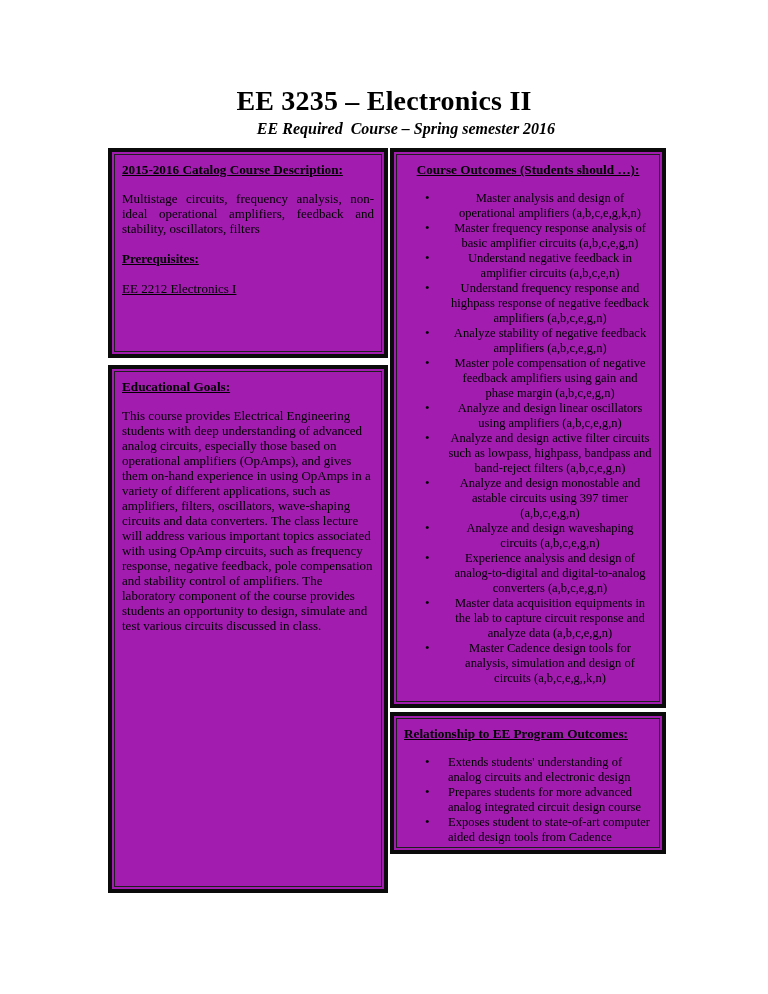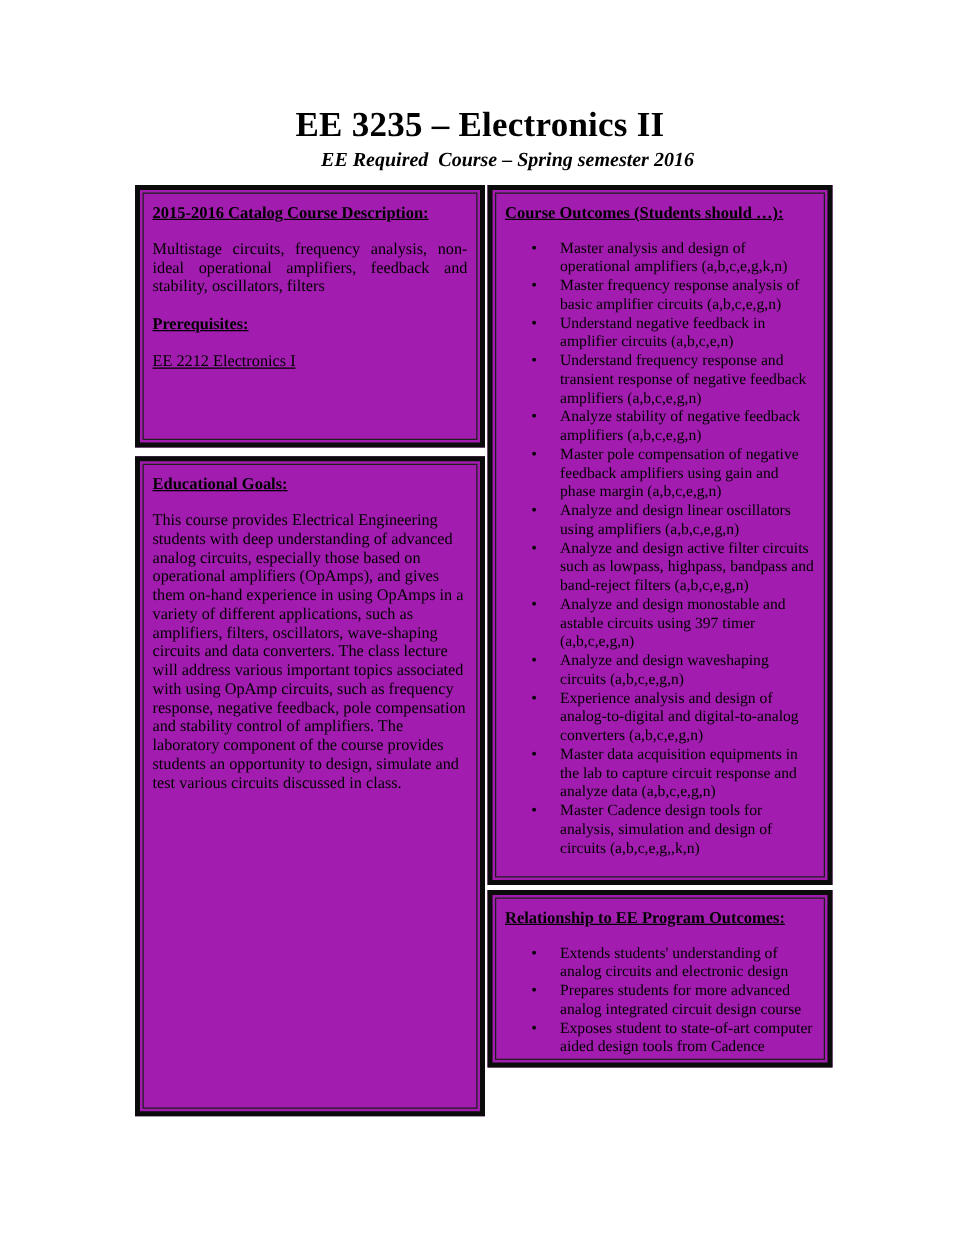--- a/index.html
+++ b/index.html
@@ -58,21 +58,21 @@
   }
   .box-inner {
     border: 1.5px solid #1e1e1e;
     width: 100%;
     height: 100%;
     padding: 7px 7px 6px 7px;
     overflow: hidden;
   }
   .box-catalog   { height: 210px; }
   .box-goals     { height: 528px; margin-top: 7px; }
-  .box-outcomes  { height: 560px; }
+  .box-outcomes  { height: 560px; text-align: center; }
   .box-relation  { height: 142px; margin-top: 4px; }
   
   .heading {
     font-size: 13.2px;
     font-weight: bold;
     text-decoration: underline;
     line-height: 15px;
   }
   .body-text {
     font-size: 13px;
@@ -131,21 +131,21 @@
 
     <div class="col-right">
 
       <div class="box box-outcomes">
         <div class="box-inner">
           <div class="heading">Course Outcomes (Students should …):</div>
           <ul class="bullet-list">
               <li><span class="bullet">•</span><span class="li-text">Master analysis and design of operational amplifiers (a,b,c,e,g,k,n)</span></li>
               <li><span class="bullet">•</span><span class="li-text">Master frequency response analysis of basic amplifier circuits (a,b,c,e,g,n)</span></li>
               <li><span class="bullet">•</span><span class="li-text">Understand negative feedback in amplifier circuits (a,b,c,e,n)</span></li>
-              <li><span class="bullet">•</span><span class="li-text">Understand frequency response and transient response of negative feedback amplifiers (a,b,c,e,g,n)</span></li>
+              <li><span class="bullet">•</span><span class="li-text">Understand frequency response and highpass response of negative feedback amplifiers (a,b,c,e,g,n)</span></li>
               <li><span class="bullet">•</span><span class="li-text">Analyze stability of negative feedback amplifiers (a,b,c,e,g,n)</span></li>
               <li><span class="bullet">•</span><span class="li-text">Master pole compensation of negative feedback amplifiers using gain and phase margin (a,b,c,e,g,n)</span></li>
               <li><span class="bullet">•</span><span class="li-text">Analyze and design linear oscillators using amplifiers (a,b,c,e,g,n)</span></li>
               <li><span class="bullet">•</span><span class="li-text">Analyze and design active filter circuits such as lowpass, highpass, bandpass and band-reject filters (a,b,c,e,g,n)</span></li>
               <li><span class="bullet">•</span><span class="li-text">Analyze and design monostable and astable circuits using 397 timer (a,b,c,e,g,n)</span></li>
               <li><span class="bullet">•</span><span class="li-text">Analyze and design waveshaping circuits (a,b,c,e,g,n)</span></li>
               <li><span class="bullet">•</span><span class="li-text">Experience analysis and design of analog-to-digital and digital-to-analog converters (a,b,c,e,g,n)</span></li>
               <li><span class="bullet">•</span><span class="li-text">Master data acquisition equipments in the lab to capture circuit response and analyze data (a,b,c,e,g,n)</span></li>
               <li><span class="bullet">•</span><span class="li-text">Master Cadence design tools for analysis, simulation and design of circuits (a,b,c,e,g,,k,n)</span></li>
             </ul>

